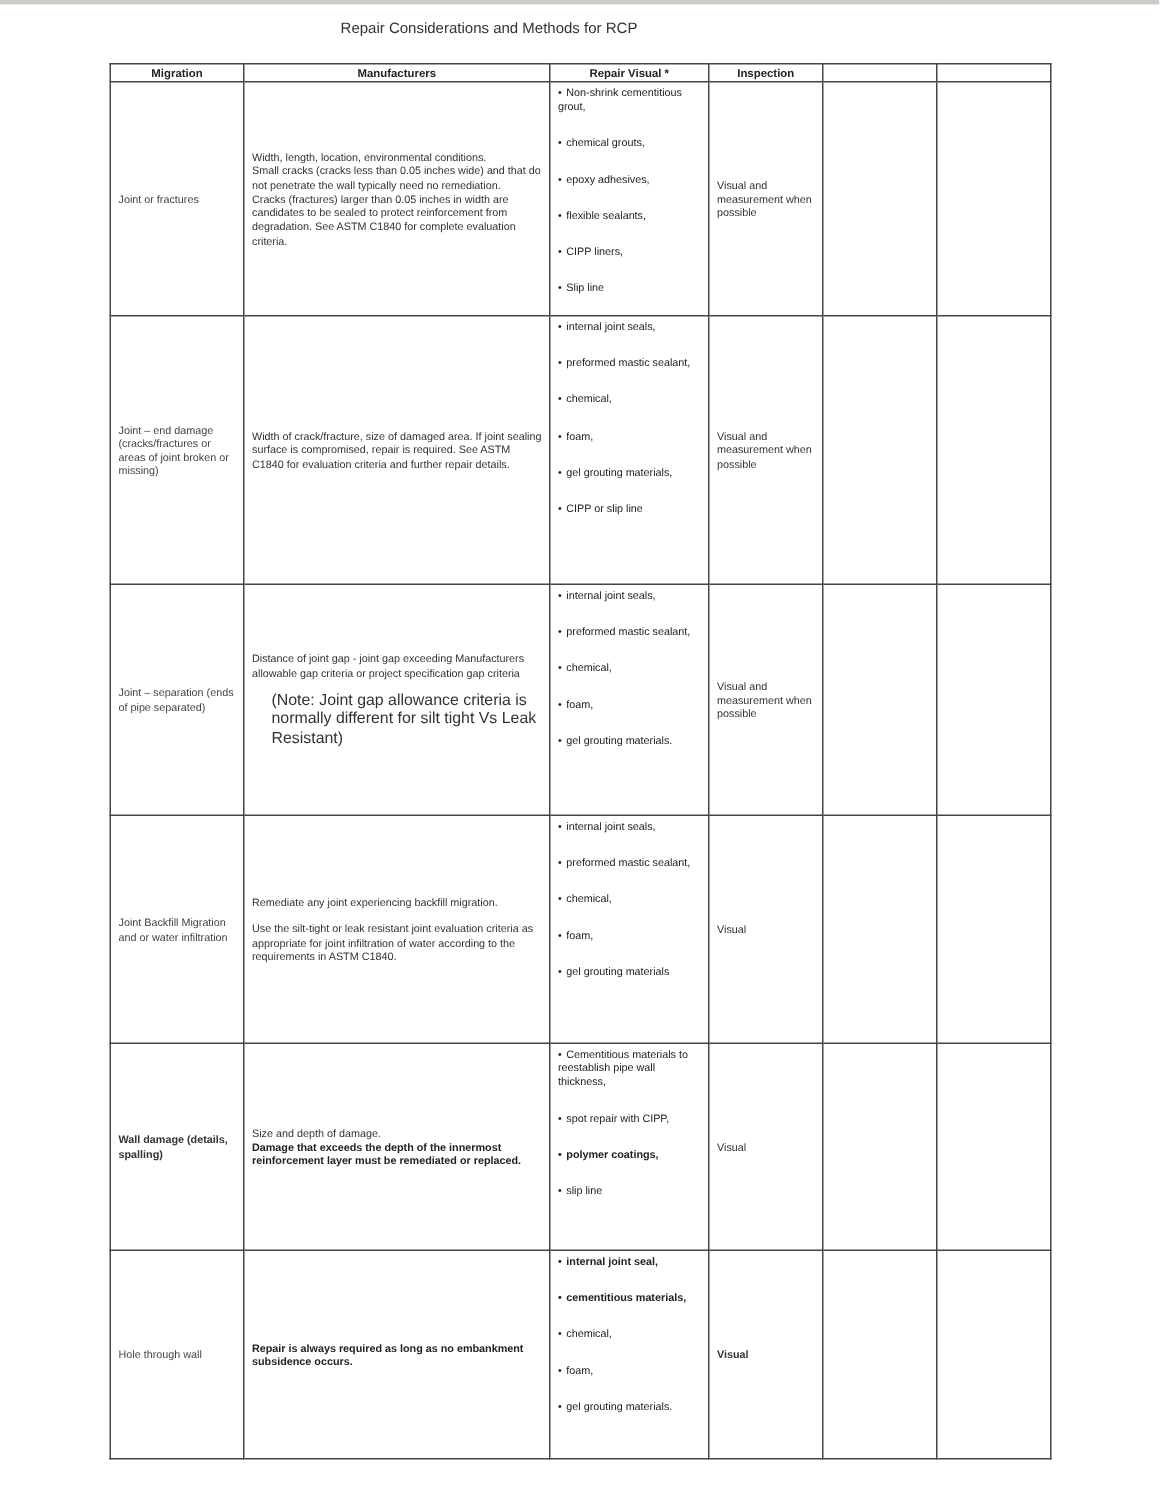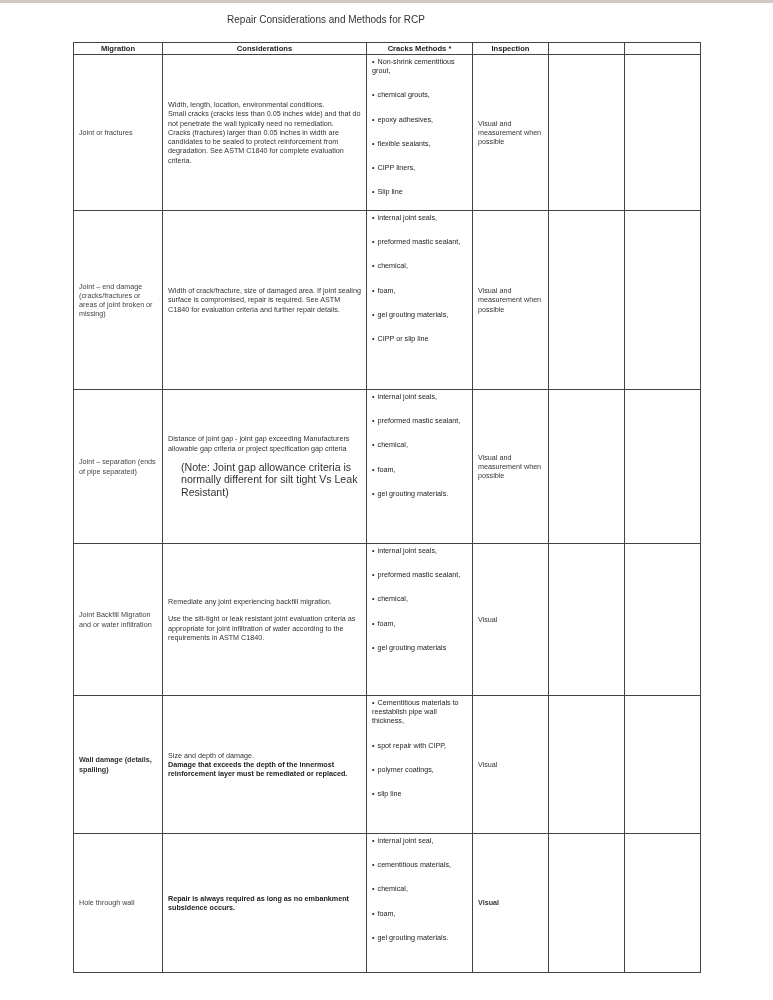--- a/index.html
+++ b/index.html
@@ -25,43 +25,43 @@
     .consid { color: #333; }
     .consid .p { margin: 0 0 8px 0; }
     .consid .p:last-child { margin-bottom: 0; }
     .consid .big { font-size: 10.6px; line-height: 12.6px; margin-left: 13px; }
     .consid .bold { font-weight: bold; color: #222; }
     .methods { vertical-align: top !important; padding-top: 2px !important; }
     .methods ul { list-style: none; margin: 0; padding: 0; }
     .methods li { margin: 0 0 15px 0; }
     .methods li:last-child { margin-bottom: 0; }
     .methods li::before { content: "\2022"; margin-right: 3px; }
-    .methods li.bold { font-weight: normal; }
+    .methods li.bold { font-weight: bold; }
     .insp { color: #333; }
   </style>
 </head>
 <body>
 
 <div class="topbar"></div>
 <div class="title">Repair Considerations and Methods for RCP</div>
 
 <table class="rcp">
   <colgroup>
     <col style="width:89px">
       <col style="width:204px">
       <col style="width:106px">
       <col style="width:76px">
       <col style="width:76px">
       <col style="width:76px">
   </colgroup>
   <thead>
     <tr>
       <th>Migration</th>
-      <th>Considerations</th>
-      <th>Cracks Methods *</th>
+      <th>Manufacturers</th>
+      <th>Repair Visual *</th>
       <th>Inspection</th>
       <th></th>
       <th></th>
     </tr>
   </thead>
   <tbody>
 
     <tr style="height:156px">
       <td class="cond">Joint or fractures</td>
       <td class="consid">

